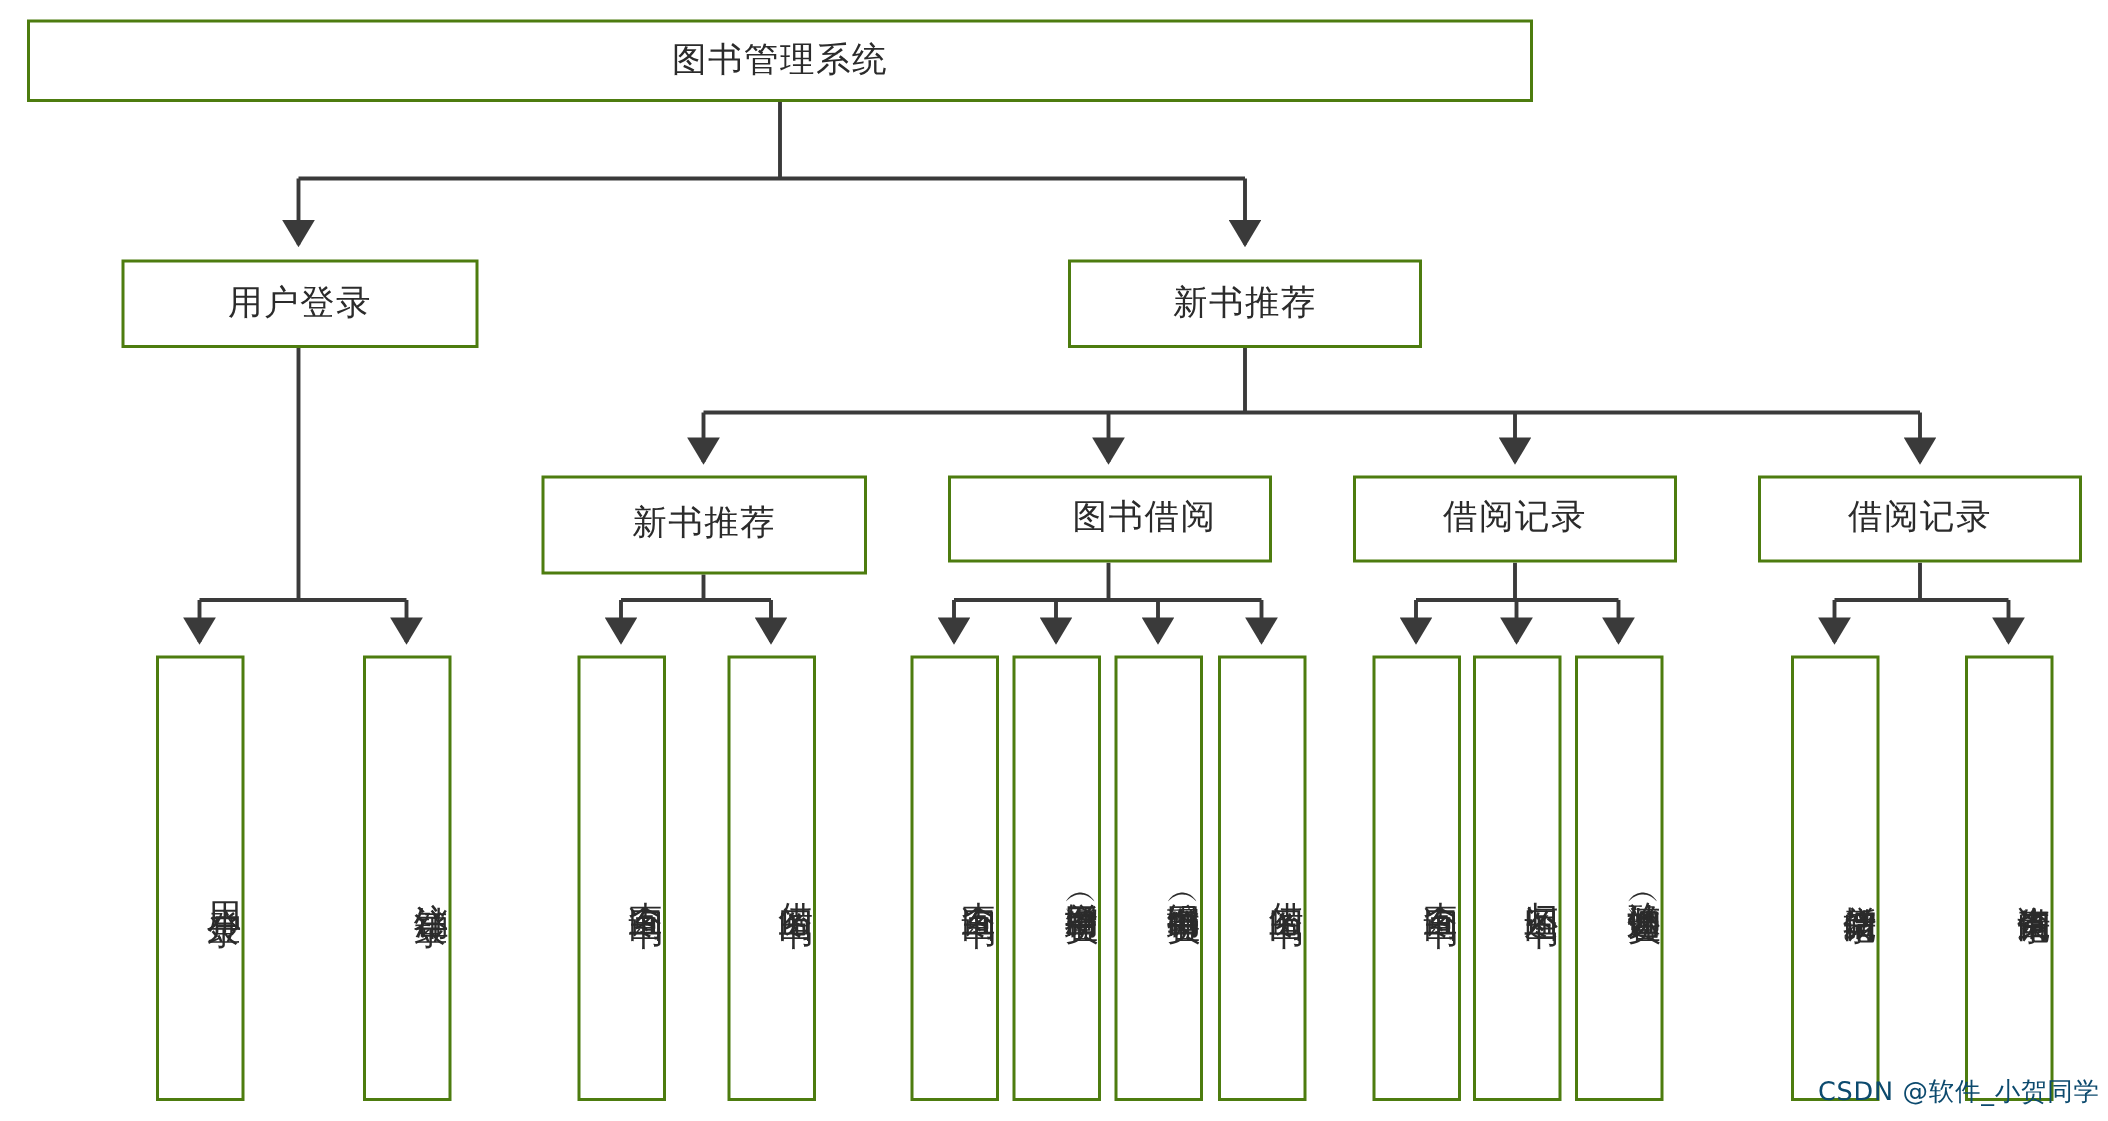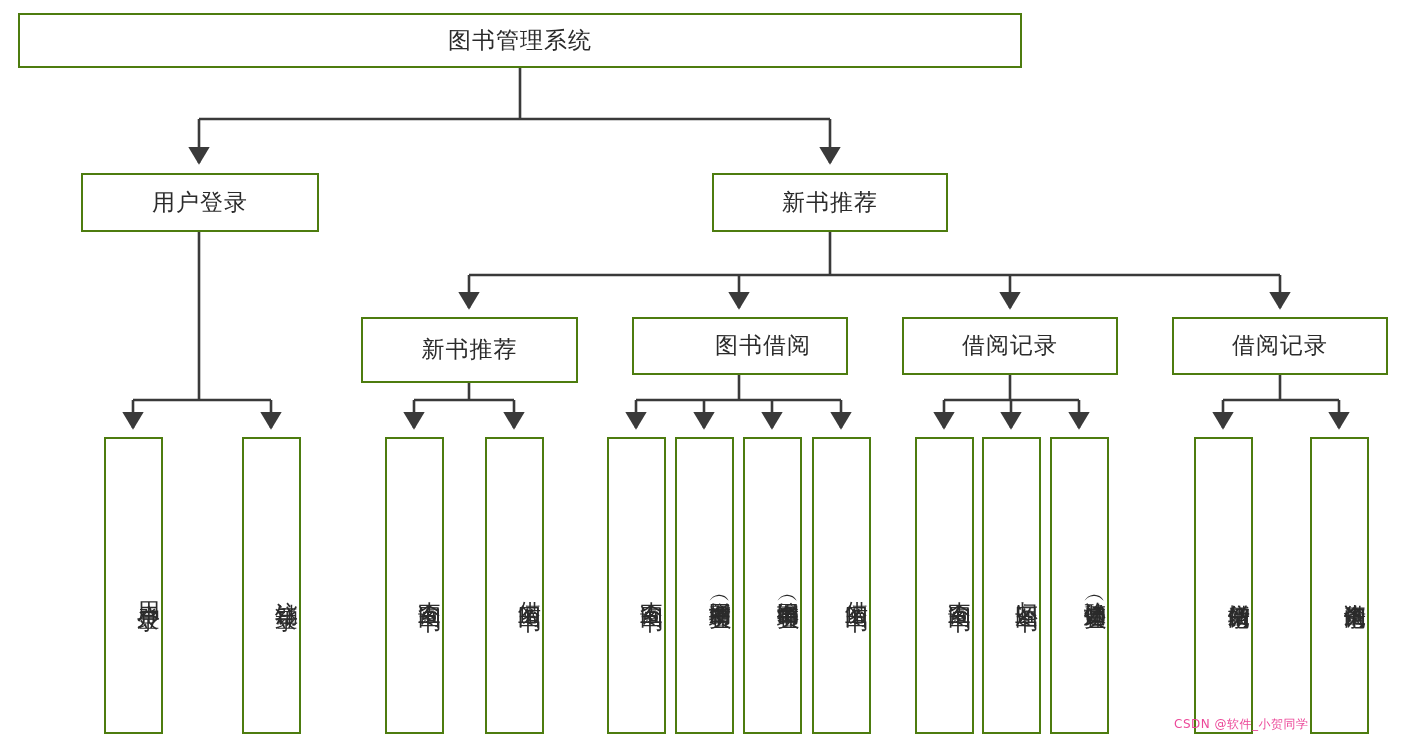--- a/index.html
+++ b/index.html
@@ -50,24 +50,24 @@
     padding-top: 6px;
     align-items: flex-start;
     justify-content: center;
   }
   .node.vertical.tall-text {
     font-size: 22px;
     letter-spacing: 1px;
   }
   .watermark {
     position: absolute;
-    left: 1174px;
+    left: 1212px;
     top: 716px;
-    font-size: 12px;
-    color: #ec4899;
+    font-size: 17px;
+    color: #0c4a6e;
     white-space: nowrap;
     letter-spacing: 0.5px;
   }
 </style>
 </head>
 <body>
 
 <div id="canvas">
 
   <svg id="edges" viewBox="0 0 1405 747" xmlns="http://www.w3.org/2000/svg">

